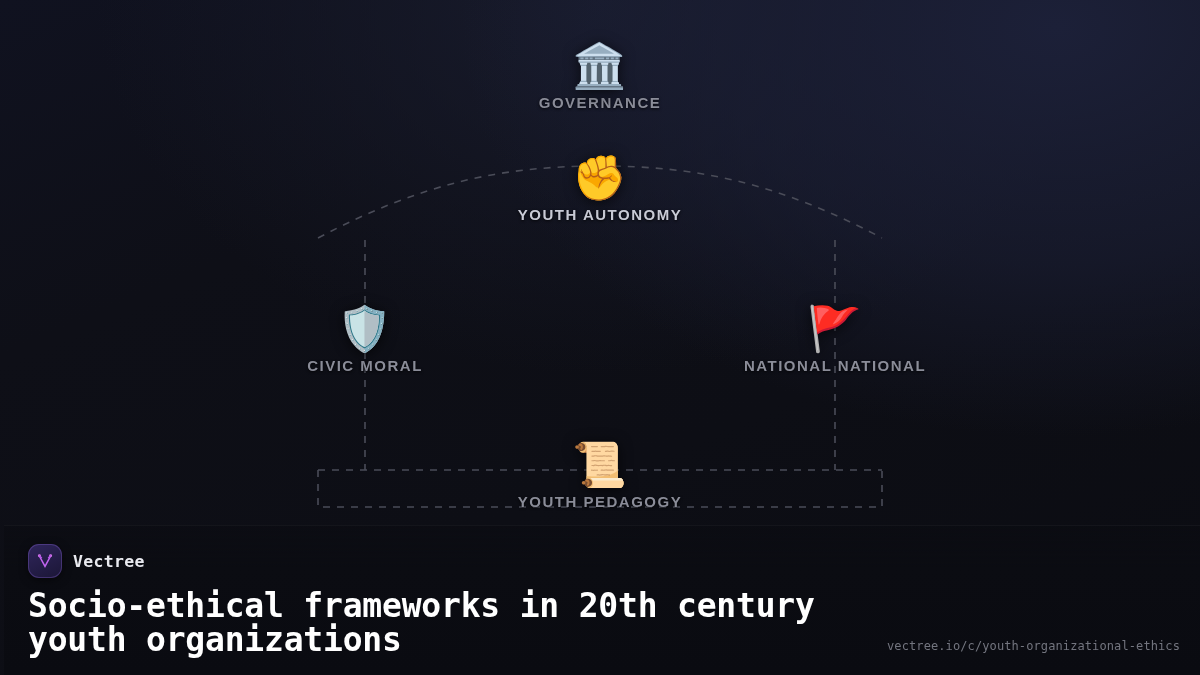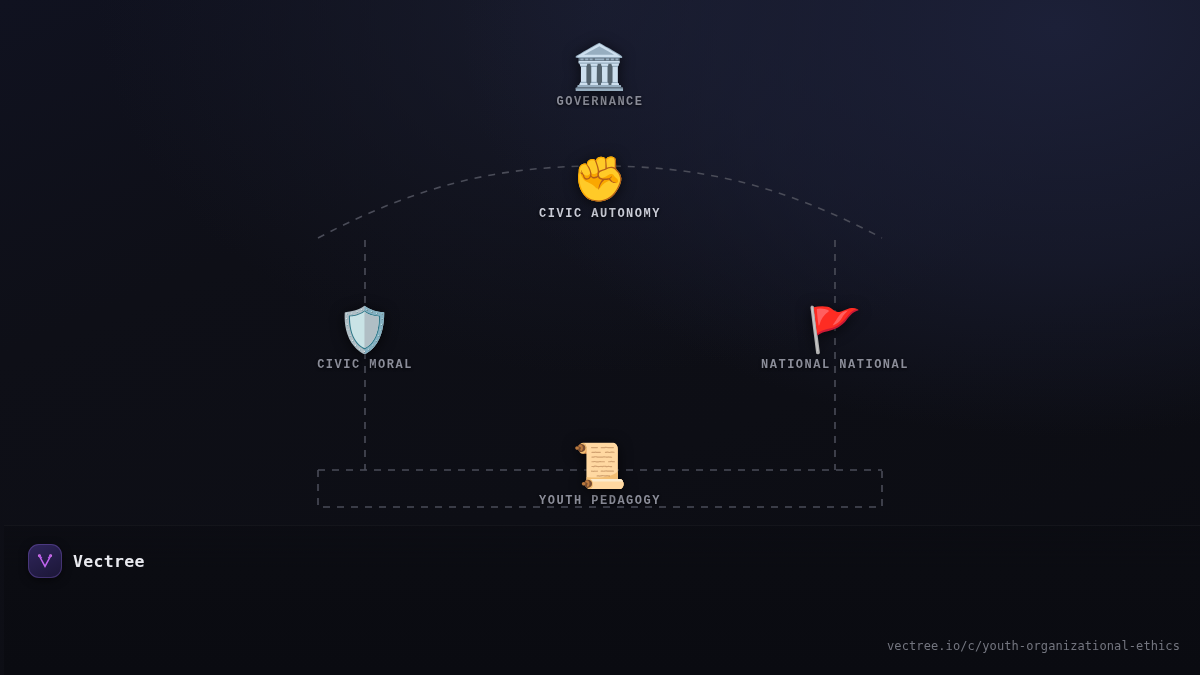--- a/index.html
+++ b/index.html
@@ -50,22 +50,22 @@
   .node-emoji {
     font-size: 44px;
     line-height: 52px;
     height: 52px;
     display: block;
     text-align: center;
     font-family: "DejaVu Sans", sans-serif;
     filter: drop-shadow(0 2px 7px rgba(0,0,0,0.65));
   }
   .node-label {
-    font-family: Liberation Mono, monospace;
-    font-size: 12px;
+    font-family: Liberation Sans, sans-serif;
+    font-size: 15px;
     letter-spacing: 1.5px;
     font-weight: 700;
     white-space: nowrap;
     color: #8b8d99;
     text-shadow: 0 1px 3px rgba(0,0,0,0.8);
   }
   .node-label.bright { color: #c9cbd6; }
 
   
   #footer {
@@ -146,21 +146,21 @@
       </g>
     </svg>
 
     <div class="node" style="left:600px; top:75px;">
       <span class="node-emoji">🏛️</span>
       <span class="node-label">GOVERNANCE</span>
     </div>
 
     <div class="node" style="left:600px; top:187px;">
       <span class="node-emoji">✊</span>
-      <span class="node-label bright">CIVIC AUTONOMY</span>
+      <span class="node-label bright">YOUTH AUTONOMY</span>
     </div>
 
     <div class="node" style="left:365px; top:338px;">
       <span class="node-emoji">🛡️</span>
       <span class="node-label">CIVIC MORAL</span>
     </div>
 
     <div class="node" style="left:835px; top:338px;">
       <span class="node-emoji">🚩</span>
       <span class="node-label">NATIONAL NATIONAL</span>
@@ -187,18 +187,19 @@
           </g>
           <g fill="none" stroke="#b255e8" stroke-width="1.2" stroke-linecap="round">
             <path d="M5.4 5.7 L7.6 7.6"></path>
             <path d="M16.6 5.7 L14.4 7.6"></path>
           </g>
         </svg>
       </span>
       <span id="brand-name">Vectree</span>
     </div>
 
+    <div id="title">Socio-ethical frameworks in 20th century youth organizations</div>
 
     <div id="url">vectree.io/c/youth-organizational-ethics</div>
 
   </div>
 
 </div>
 
 </body></html>

